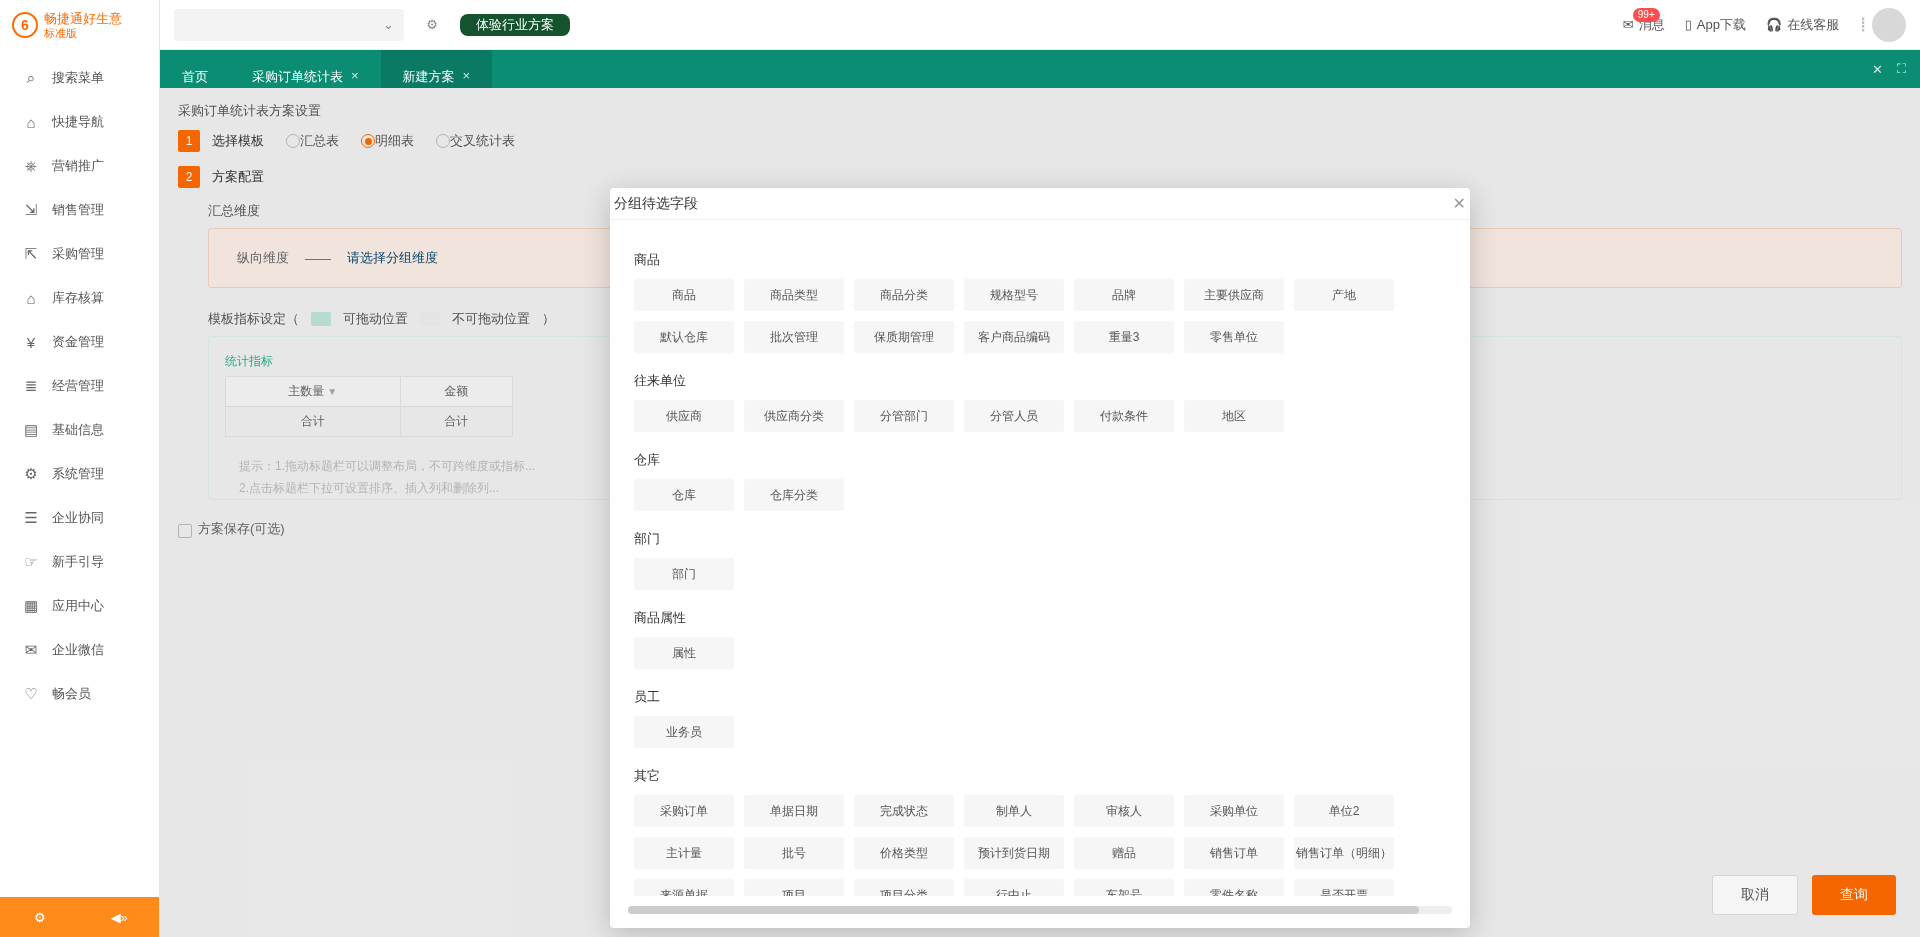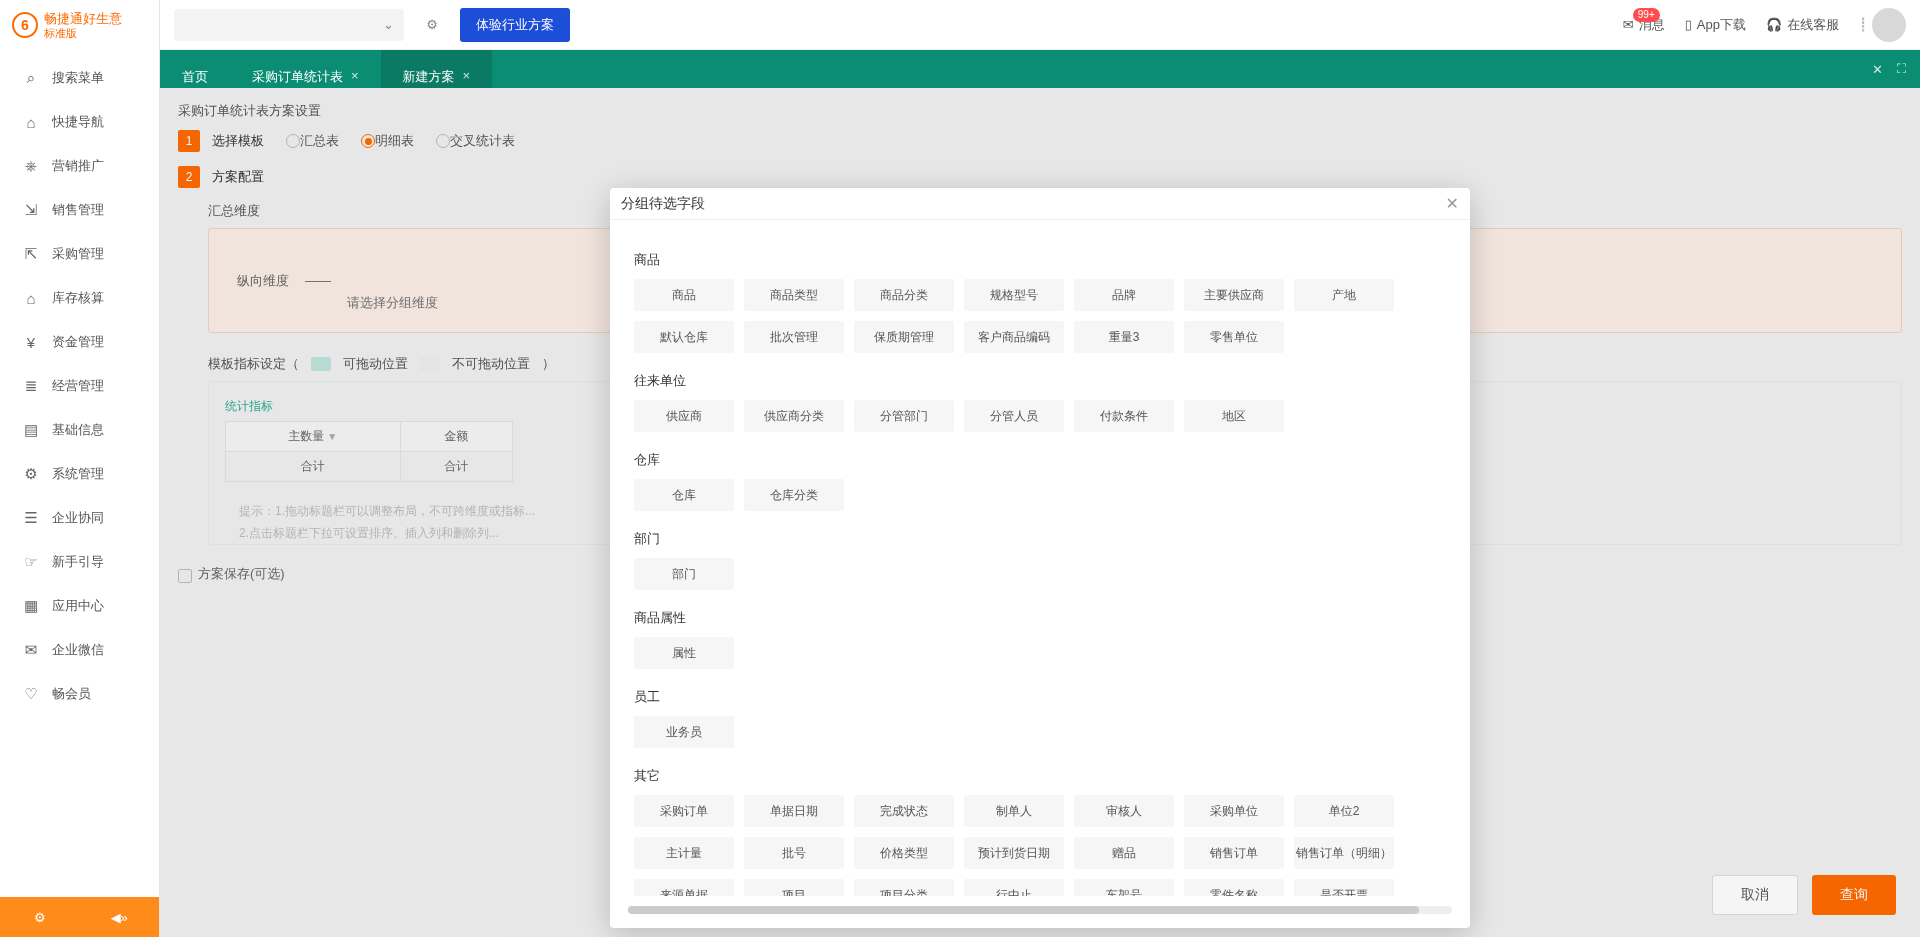--- a/index.html
+++ b/index.html
@@ -16,21 +16,21 @@
 .nav-item { height:44px; display:flex; align-items:center; padding:0 22px; color:#555; cursor:pointer; gap:12px; }
 .nav-ico { width:18px; height:18px; display:flex; align-items:center; justify-content:center; color:#666; font-size:15px; }
 .side-foot { height:40px; background:#ff8c1a; display:flex; align-items:center; color:#fff; }
 .side-foot .fbtn { flex:1; display:flex; align-items:center; justify-content:center; height:100%; cursor:pointer; }
 
 
 .main { flex:1; display:flex; flex-direction:column; }
 .topbar { height:50px; background:#fff; display:flex; align-items:center; padding:0 14px; gap:12px; border-bottom:1px solid #eee; }
 .org-select { width:230px; height:32px; background:#f3f3f3; border-radius:4px; display:flex; align-items:center; padding:0 10px; color:#888; justify-content:space-between; cursor:pointer; }
 .gear-btn { width:32px; height:32px; display:flex; align-items:center; justify-content:center; color:#888; cursor:pointer; }
-.try-btn { height:34px; padding:0 16px; background:#1d4ed8; color:#fff; border:none; border-radius:3px; cursor:pointer; font-size:13px; }
+.try-btn { height:22px; padding:0 16px; background:#14532d; color:#fff; border:none; border-radius:8px; cursor:pointer; font-size:13px; }
 .top-right { margin-left:auto; display:flex; align-items:center; gap:20px; color:#555; }
 .top-item { display:flex; align-items:center; gap:5px; cursor:pointer; position:relative; }
 .badge { position:absolute; top:-8px; left:10px; background:#ff4d4f; color:#fff; font-size:10px; border-radius:8px; padding:0 5px; line-height:14px; }
 .avatar { width:34px; height:34px; border-radius:50%; background:#d8d8d8; }
 
 
 .tabs { height:38px; background:#0b8d74; display:flex; align-items:stretch; color:#fff; }
 .tab { padding:18px 22px; display:flex; align-items:flex-start; gap:8px; cursor:pointer; font-size:13px; background:#0b8d74; }
 .tab.on { background:#0a7a64; }
 .tab .x { opacity:.8; cursor:pointer; }
@@ -45,21 +45,21 @@
 .step-label { font-weight:500; color:#333; }
 .rad-group { display:flex; align-items:center; gap:22px; margin-left:10px; color:#555; }
 .rad { display:flex; align-items:center; cursor:pointer; }
 .rad .dot { width:14px; height:14px; border:1px solid #bbb; border-radius:50%; display:flex; align-items:center; justify-content:center; }
 .rad.on .dot { border-color:#ff6a00; }
 .rad.on .dot::after { content:""; width:7px; height:7px; background:#ff6a00; border-radius:50%; }
 
 .sub-title { margin:8px 0 8px 30px; color:#555; font-size:13px; }
 .axis-box { margin-left:30px; background:#fbeee6; border:1px solid #f0d5c0; padding:20px 28px; border-radius:3px; display:flex; align-items:center; gap:16px; color:#666; }
 .axis-lab { font-size:13px; }
-.axis-sel { color:#737373;margin-top:45px; }
+.axis-sel { color:#0c4a6e; }
 
 .ind-row { margin:22px 0 4px 30px; display:flex; align-items:center; gap:12px; color:#555; font-size:13px; }
 .swatch { display:inline-block; width:20px; height:14px; border-radius:2px; vertical-align:middle; }
 .sw1 { background:#bfe3dc; }
 .sw2 { background:#eee; }
 
 .ind-panel { margin:8px 0 0 30px; border:1px solid #dfeeea; border-radius:3px; padding:16px 0 0; min-height:150px; }
 .ind-title { color:#2fae90; font-size:12px; padding:0 16px 6px; }
 .ind-table { width:288px; margin:0 0 0 16px; border-collapse:collapse; font-size:12px; }
 .ind-table td,.ind-table th { border:1px solid #e2e2e2; padding:6px 10px; text-align:center; color:#666; }
@@ -73,21 +73,21 @@
 
 
 .footbar { position:absolute; right:24px; bottom:22px; display:flex; gap:14px; }
 .btn { height:40px; padding:0 28px; border:none; border-radius:3px; cursor:pointer; font-size:14px; }
 .btn.ghost { background:#fff; color:#555; border:1px solid #ddd; }
 .btn.pri { background:#ff6a00; color:#fff; }
 
 
 .mask { position:absolute; inset:0; background:rgba(0,0,0,0.04); display:flex; align-items:flex-start; justify-content:center; }
 .modal { margin-top:100px; width:860px; max-height:740px; background:#fff; border-radius:4px; box-shadow:0 6px 30px rgba(0,0,0,.2); display:flex; flex-direction:column; overflow:hidden; }
-.m-head { height:34px; display:flex; align-items:center; justify-content:space-between; padding:0 11px; font-size:14px; color:#333; border-bottom:1px solid #f0f0f0; }
+.m-head { height:34px; display:flex; align-items:center; justify-content:space-between; padding:0 4px; font-size:14px; color:#333; border-bottom:1px solid #f0f0f0; }
 .m-close { cursor:pointer; color:#999; font-size:16px; }
 .m-body { padding:12px 24px 20px; overflow:auto; }
 .fg { margin-top:19px; }
 .fg-title { font-size:13px; color:#333; margin:8px 0 10px; font-weight:500; }
 .fg-opts { display:flex; flex-wrap:wrap; gap:10px; }
 .opt { width:100px; height:32px; background:#f6f6f6; display:flex; align-items:center; justify-content:center; font-size:12px; color:#555; border-radius:2px; cursor:pointer; }
 .m-scroll { height:8px; background:#eee; margin:10px 18px 14px; border-radius:4px; position:relative; }
 .m-scroll::after { content:""; position:absolute; left:0; top:0; height:100%; width:96%; background:#ccc; border-radius:4px; }
 </style>
 </head>

